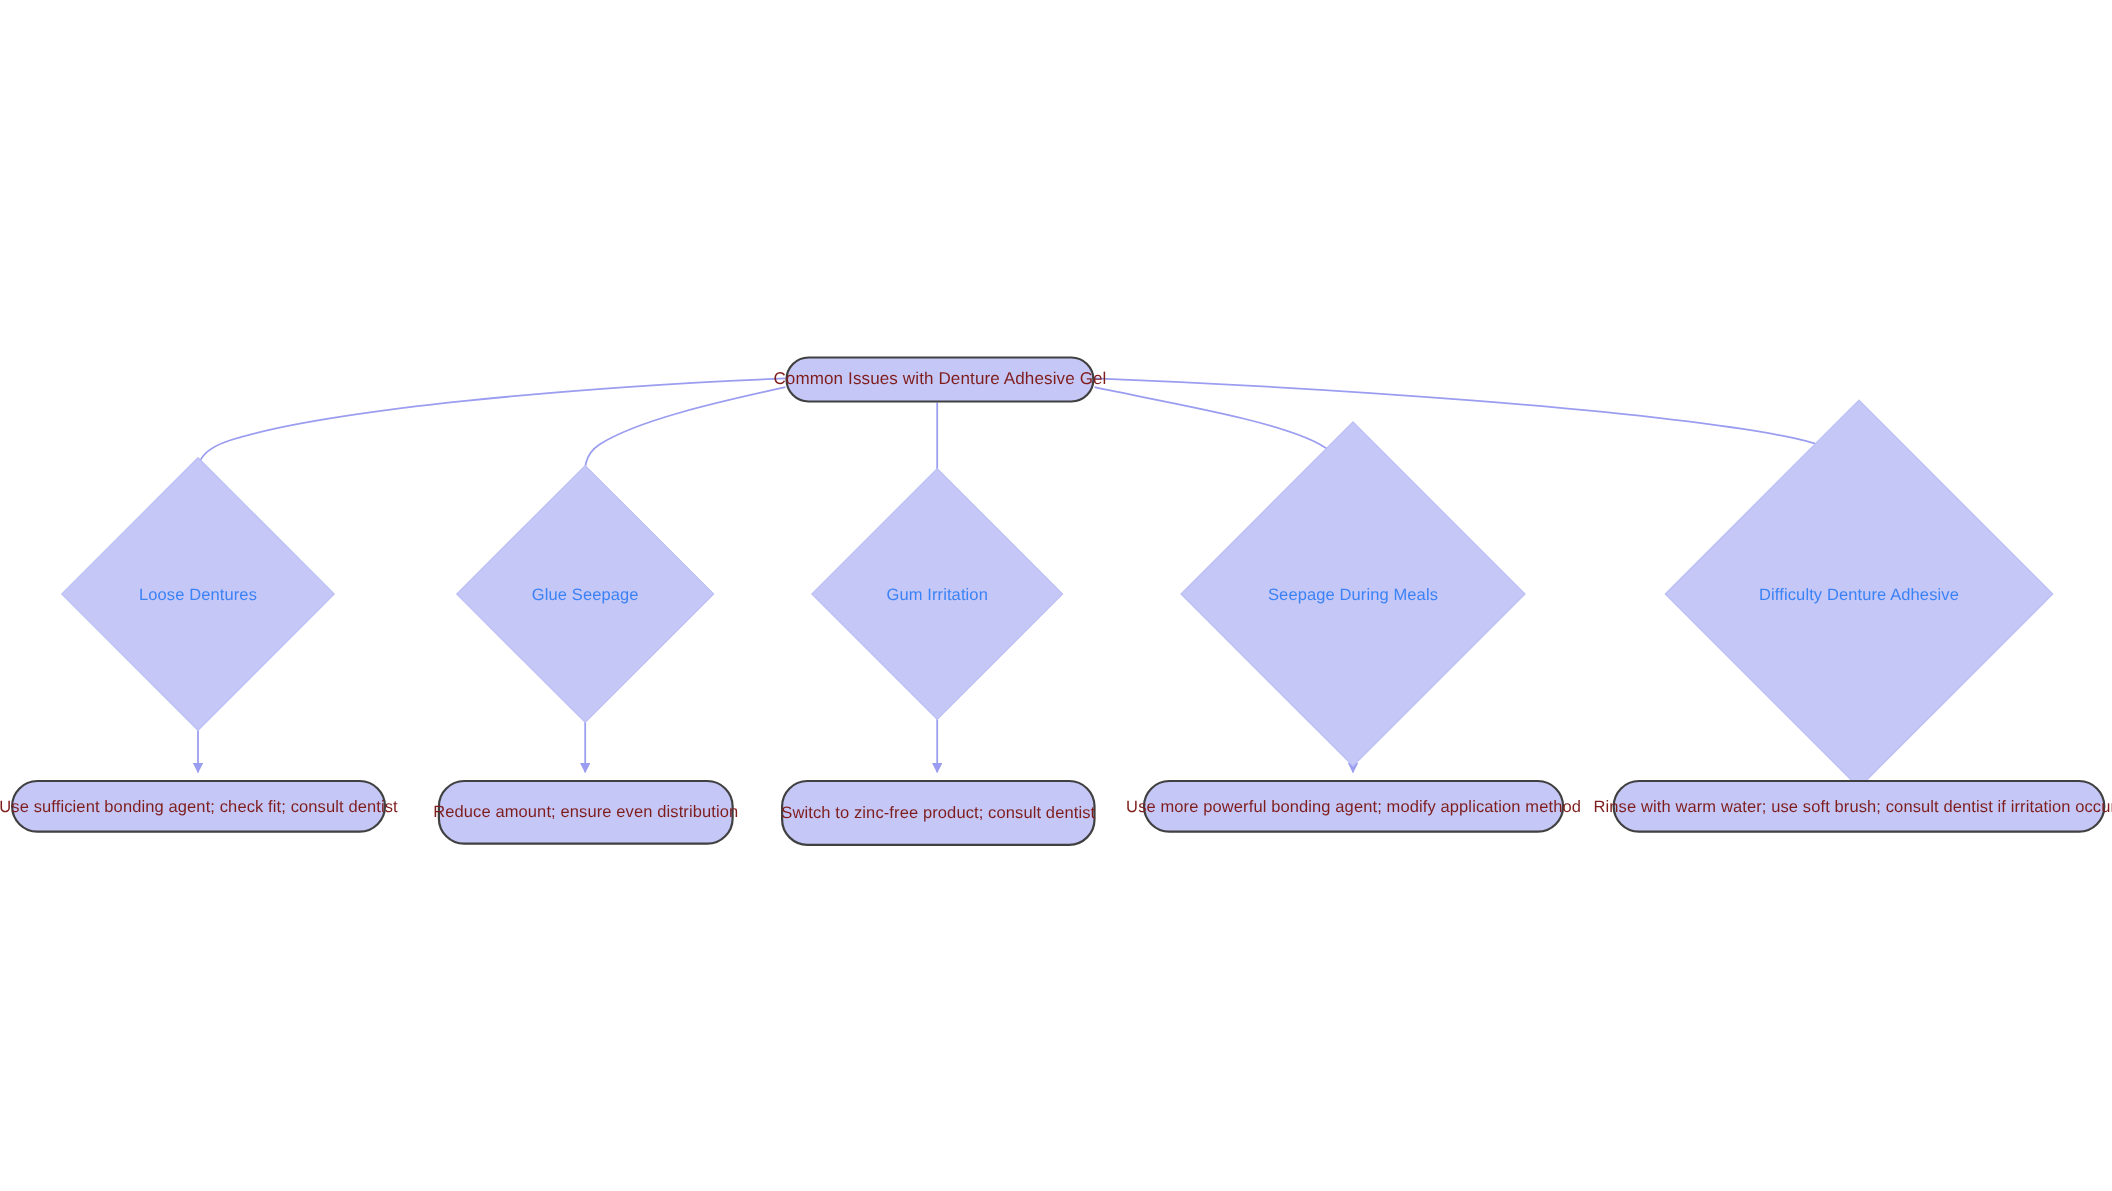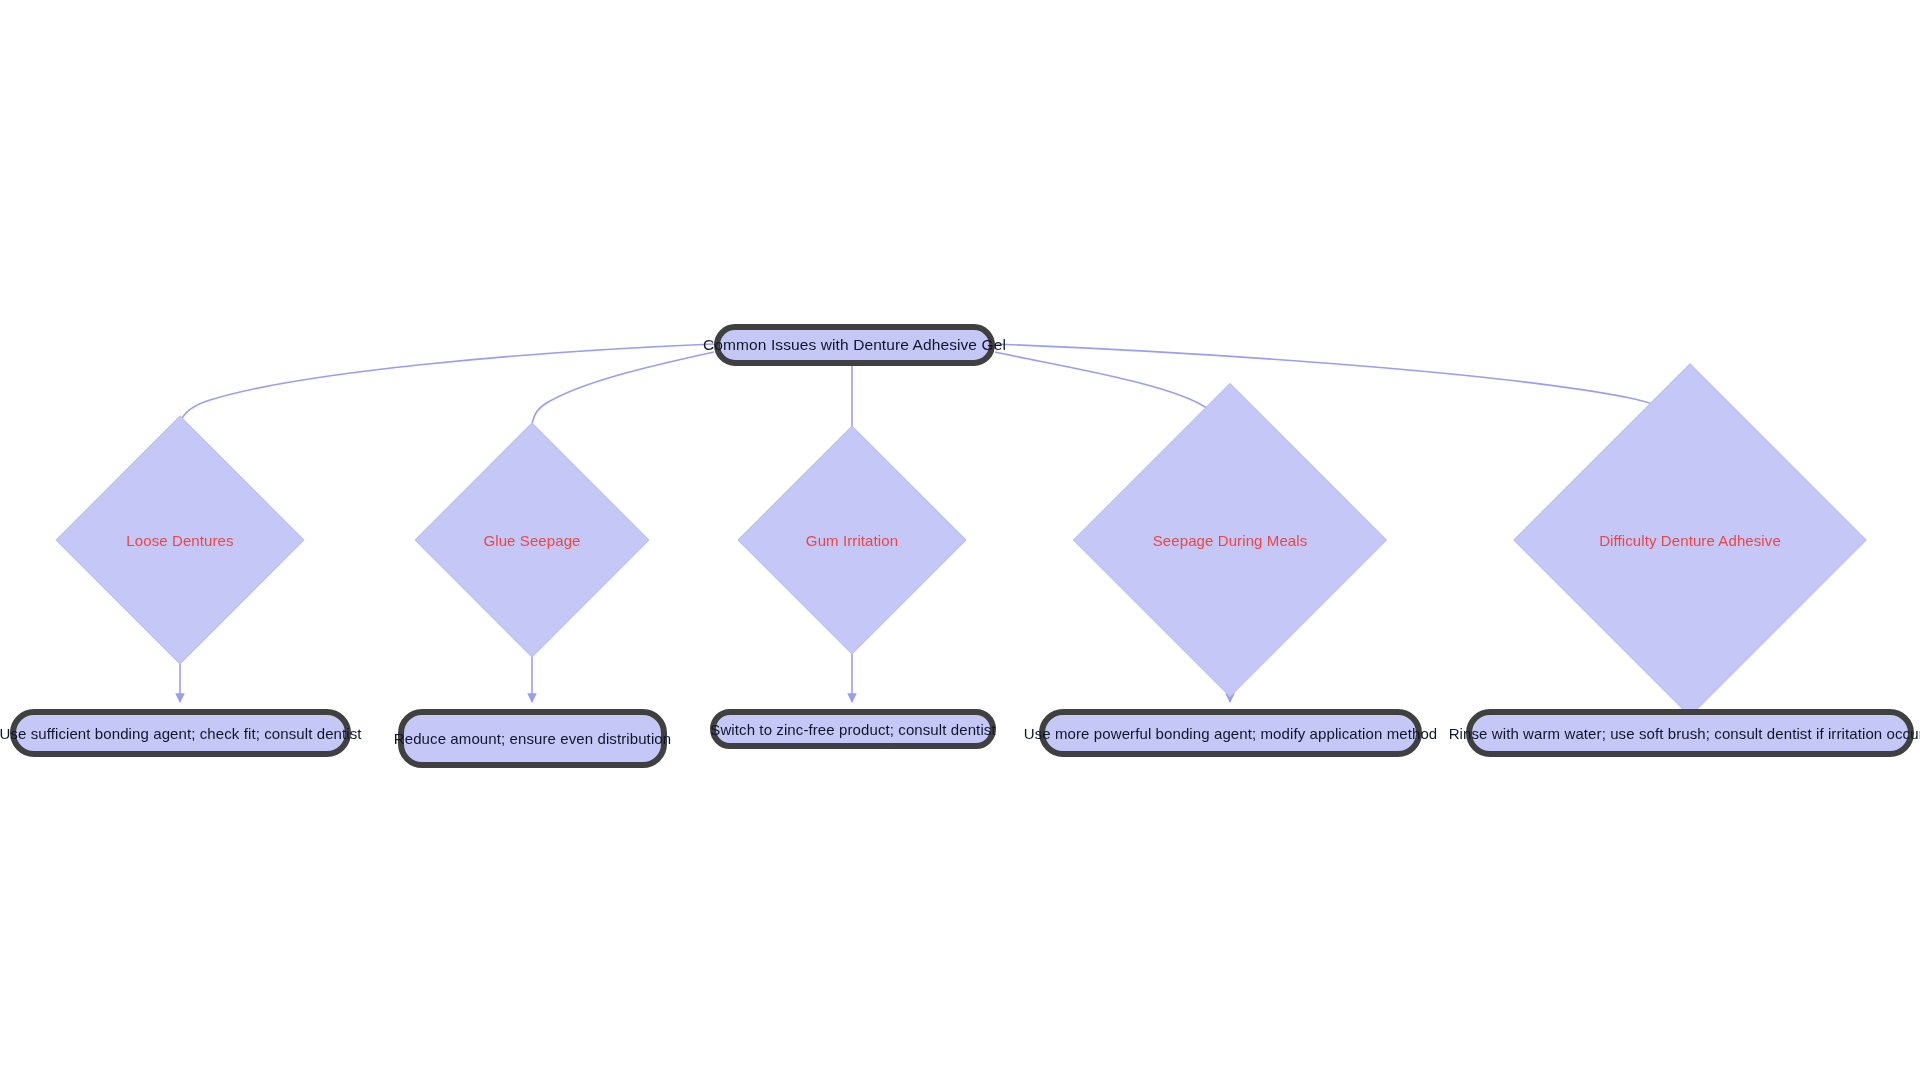--- a/index.html
+++ b/index.html
@@ -30,23 +30,23 @@
   .node {
     position: absolute;
     box-sizing: border-box;
   }
   
   .pill {
     display: flex;
     align-items: center;
     justify-content: center;
     background: #c5c8f7;
-    border: 6px solid #404040;
+    border: 2px solid #404040;
     border-radius: 24px;
-    color: #0f172a;
+    color: #7f1d1d;
     font-size: 15px;
     letter-spacing: 0.1px;
     text-align: center;
     white-space: nowrap;
     padding: 0 18px;
   }
   .pill.root {
     font-size: 15.5px;
     border-radius: 22px;
   }
@@ -63,21 +63,21 @@
     width: 100%;
     height: 100%;
     background: #c5c8f7;
     transform: rotate(45deg);
     border: 1px solid #bcbff5;
     box-sizing: border-box;
   }
   .diamond-label {
     position: relative;
     z-index: 2;
-    color: #ef4444;
+    color: #3b82f6;
     font-size: 15px;
     letter-spacing: 0.1px;
     text-align: center;
     white-space: nowrap;
     pointer-events: none;
   }
 </style>
 </head>
 <body>
 
@@ -134,19 +134,19 @@
 
   <div class="node diamond-wrap" style="left:1565px; top:415px; width:250px; height:250px;">
     <div class="diamond-shape"></div>
     <span class="diamond-label">Difficulty Denture Adhesive</span>
   </div>
 
   <div class="node pill" style="left:10px; top:709px; width:341px; height:48px;">Use sufficient bonding agent; check fit; consult dentist</div>
 
   <div class="node pill" style="left:398px; top:709px; width:269px; height:59px;">Reduce amount; ensure even distribution</div>
 
-  <div class="node pill" style="left:710px; top:709px; width:286px; height:40px;">Switch to zinc-free product; consult dentist</div>
+  <div class="node pill" style="left:710px; top:709px; width:286px; height:60px;">Switch to zinc-free product; consult dentist</div>
 
   <div class="node pill" style="left:1039px; top:709px; width:383px; height:48px;">Use more powerful bonding agent; modify application method</div>
 
   <div class="node pill" style="left:1466px; top:709px; width:448px; height:48px;">Rinse with warm water; use soft brush; consult dentist if irritation occurs</div>
 
 </div>
 
 </body></html>

